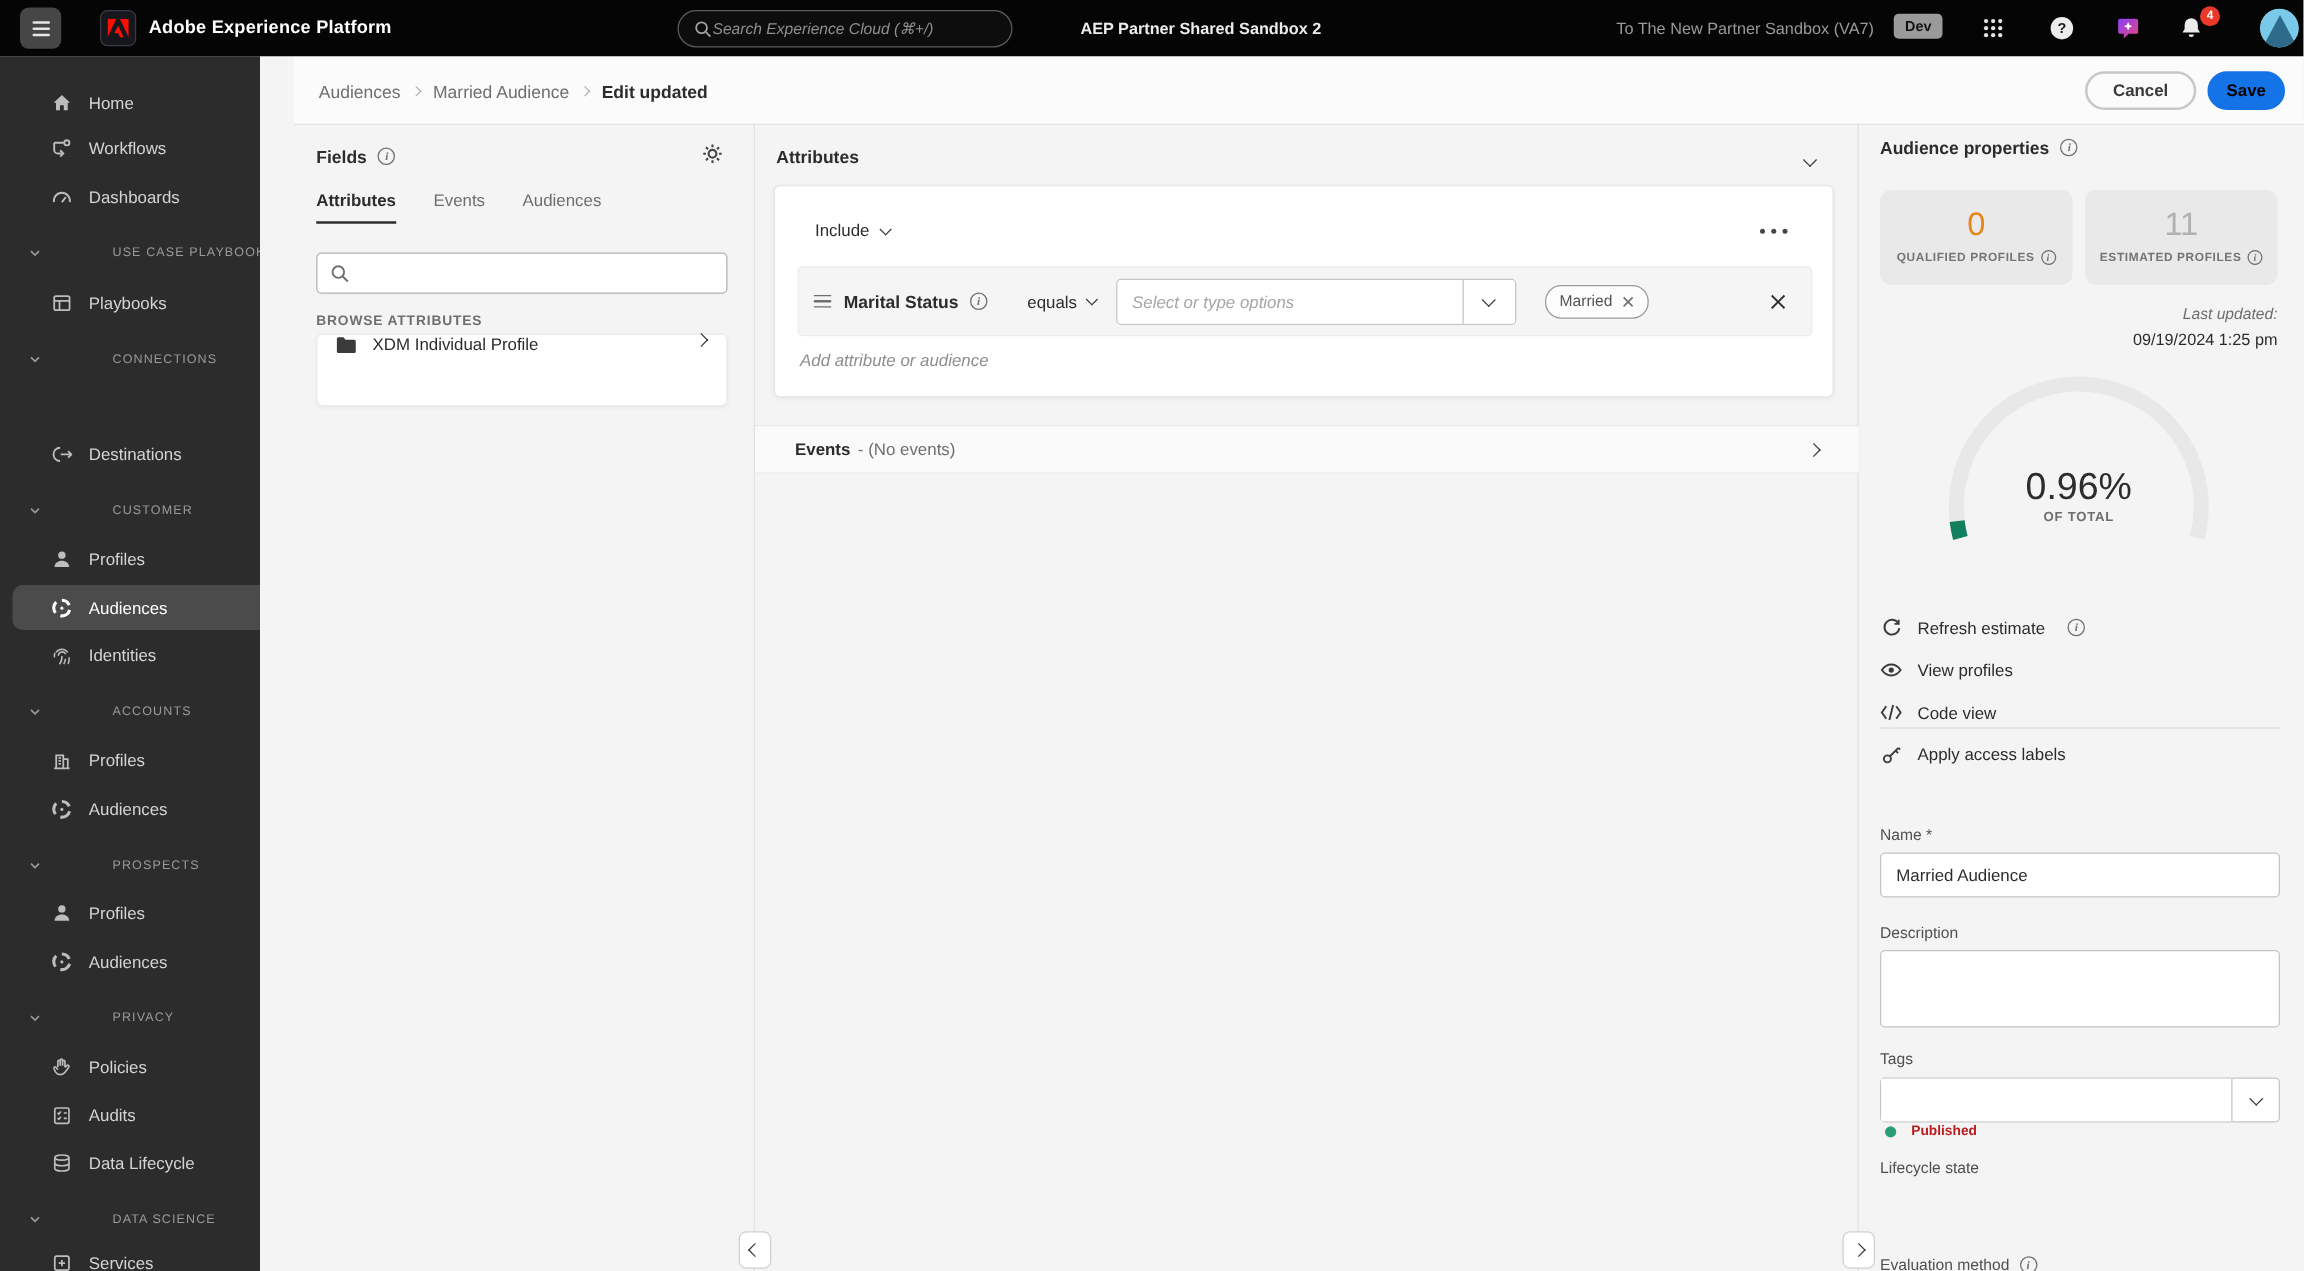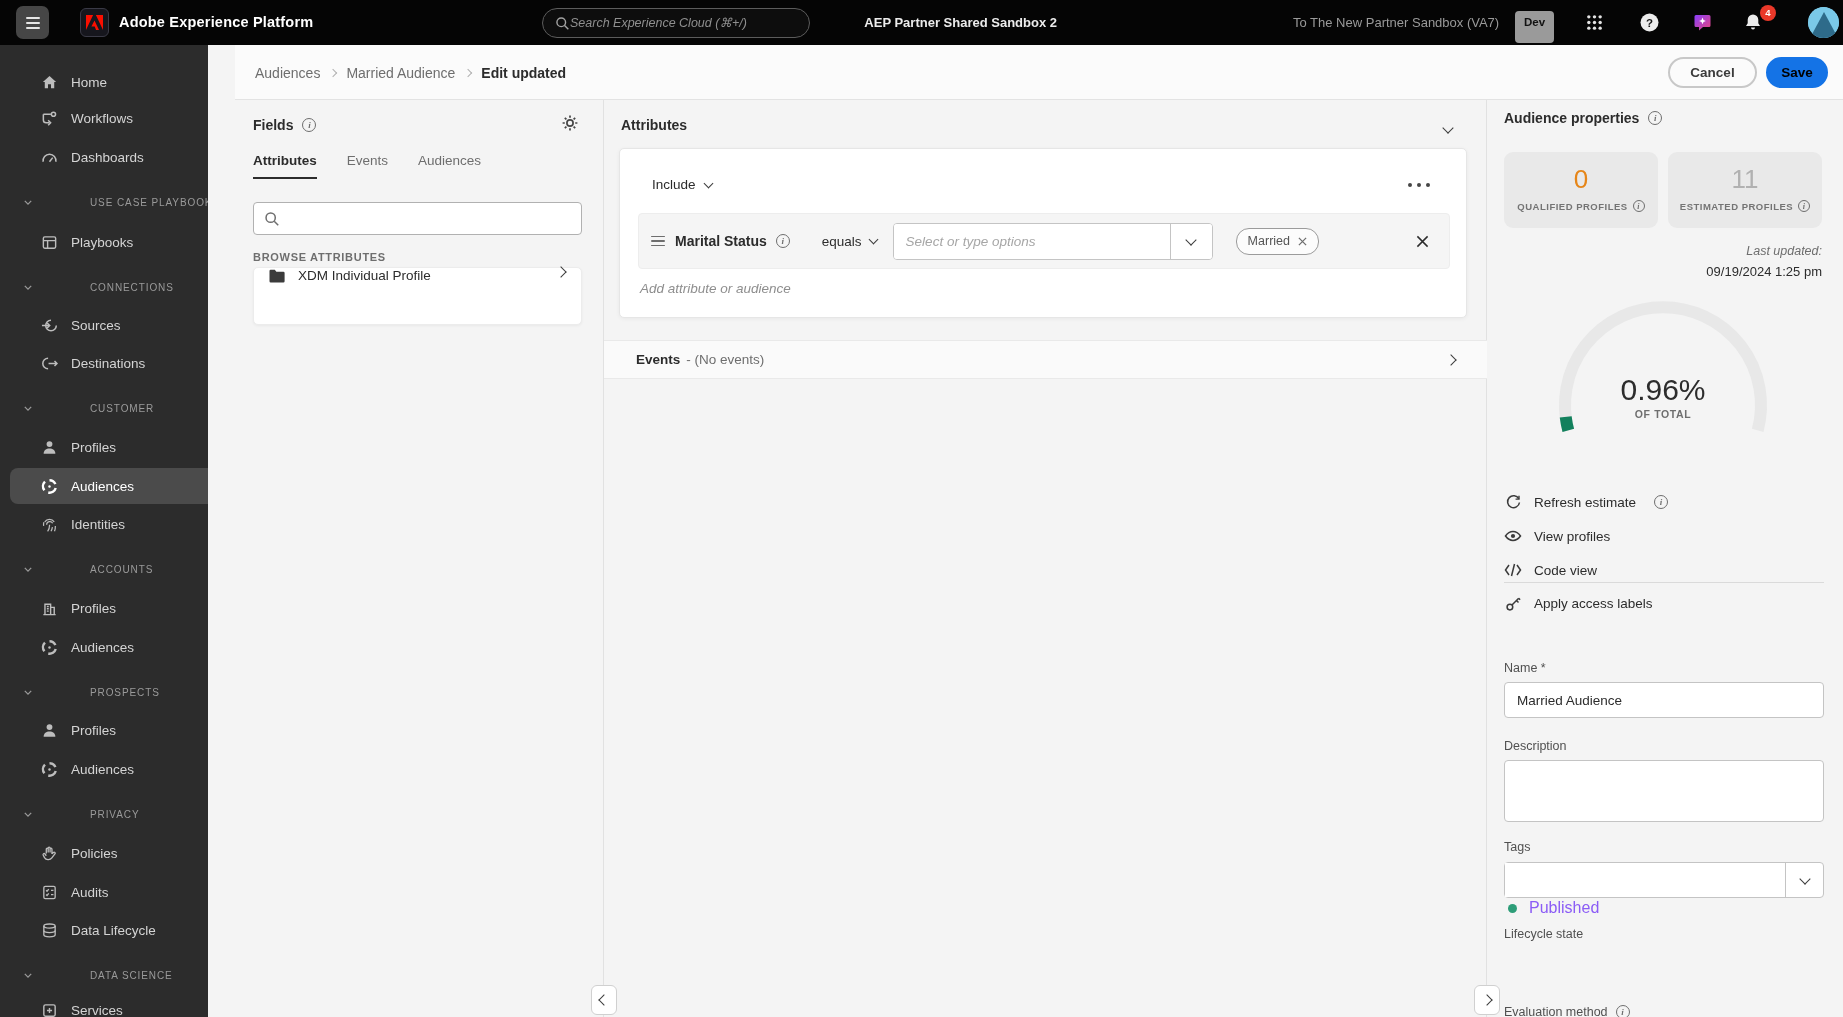--- a/index.html
+++ b/index.html
@@ -12,21 +12,21 @@
   .topbar { position:absolute; left:0; top:0; width:1843px; height:45px; background:#050505; z-index:50; }
   .hamburger { position:absolute; left:16px; top:6px; width:33px; height:33px; background:#464646; border-radius:7px; display:flex; flex-direction:column; justify-content:center; align-items:center; gap:3px; border:none; cursor:pointer; }
   .hamburger i { display:block; width:14px; height:2px; background:#e6e6e6; border-radius:1px; }
   .logo-tile { position:absolute; left:80px; top:8px; width:29px; height:29px; background:#16161d; border:1px solid #3a3a46; border-radius:6px; display:flex; align-items:center; justify-content:center; }
   .app-title { position:absolute; left:119px; top:0; height:45px; line-height:45px; color:#ffffff; font-size:14.5px; font-weight:700; letter-spacing:.2px; }
   .tb-search { position:absolute; left:542px; top:8px; width:268px; height:30px; background:#0d0d0d; border:1px solid #5c5c5c; border-radius:15px; display:flex; align-items:center; padding:0 12px; gap:0; }
   .tb-search input { flex:1; background:transparent; border:none; outline:none; color:#cfcfcf; font-size:12.5px; font-style:italic; font-family:"Liberation Sans",sans-serif; }
   .tb-search input::placeholder { color:#8f8f8f; font-style:italic; }
   .org-name { position:absolute; right:786px; top:0; height:45px; line-height:45px; color:#ececec; font-size:13px; font-weight:700; white-space:nowrap; }
   .sandbox-name { position:absolute; left:1293px; top:0; height:45px; line-height:45px; color:#9a9a9a; font-size:13px; white-space:nowrap; }
-  .env-badge { position:absolute; left:1515px; top:11px; height:32px; padding:0 9px; background:#9a9a9a; color:#121212; font-size:11.5px; font-weight:700; border-radius:4px; line-height:23px; }
+  .env-badge { position:absolute; left:1515px; top:11px; height:20px; padding:0 9px; background:#9a9a9a; color:#121212; font-size:11.5px; font-weight:700; border-radius:4px; line-height:23px; }
   .tb-round { position:absolute; top:0; height:45px; width:34px; display:flex; align-items:center; justify-content:center; background:none; border:none; cursor:pointer; }
   .badge { position:absolute; left:1760px; top:5px; min-width:16px; height:16px; background:#ea3829; border-radius:8px; color:#fff; font-size:9.5px; font-weight:700; line-height:16px; text-align:center; padding:0 3px; }
   .avatar { position:absolute; left:1808px; top:7px; width:31px; height:31px; border-radius:50%; overflow:hidden; border:none; padding:0; cursor:pointer; background:#7ac9e8; }
 
   
   .sidebar { position:absolute; left:0; top:45px; width:208px; height:972px; background:#2c2c2c; overflow:hidden; z-index:40; }
   .sbi { position:absolute; left:10px; width:216px; height:36px; display:flex; align-items:center; gap:13px; padding-left:30px; border-radius:8px; color:#d4d4d4; cursor:pointer; }
   .sbi.sel { background:#4b4b4b; color:#ffffff; }
   .sbi .sbic { width:18px; height:18px; color:#bdbdbd; flex:none; display:flex; align-items:center; justify-content:center; }
   .sbi.sel .sbic { color:#ffffff; }
@@ -97,21 +97,21 @@
   .lu-label { position:absolute; right:21px; top:144px; font-size:12.5px; font-style:italic; color:#6e6e6e; }
   .lu-value { position:absolute; right:21px; top:164px; font-size:13px; color:#2c2c2c; }
   .gauge-wrap { position:absolute; left:0; top:195px; width:356px; height:210px; }
   .gauge-pct { position:absolute; left:36px; top:273px; width:280px; text-align:center; font-size:30px; color:#2c2c2c; }
   .gauge-cap { position:absolute; left:36px; top:308px; width:280px; text-align:center; font-size:10.5px; font-weight:700; letter-spacing:.6px; color:#6e6e6e; }
   .plink { position:absolute; left:17px; height:24px; display:flex; align-items:center; gap:12px; font-size:13.5px; color:#2c2c2c; cursor:pointer; }
   .plink .pic { width:18px; height:18px; color:#3b3b3b; display:flex; align-items:center; justify-content:center; flex:none; }
   .props-divider { position:absolute; left:17px; top:482px; width:320px; height:1px; background:#dadada; }
   .f-label { position:absolute; left:17px; font-size:12.5px; color:#505050; }
   .t-input { position:absolute; left:17px; width:320px; background:#fff; border:1px solid #c4c4c4; border-radius:4px; font-size:13.5px; color:#2c2c2c; padding:0 12px; font-family:"Liberation Sans",sans-serif; outline:none; }
-  .lifecycle-row { position:absolute; left:21px; top:799px; display:flex; align-items:center; gap:12px; font-size:16px; color:#8b5cf6; }
+  .lifecycle-row { position:absolute; left:21px; top:799px; display:flex; align-items:center; gap:12px; font-size:11px; color:#b91c1c;font-weight:bold; }
   .dot { width:9px; height:9px; border-radius:50%; background:#2d9d78; }
 
   svg { display:block; }
 </style>
 </head>
 <body>
 
 <div class="root">
 
   <header class="topbar">
@@ -233,29 +233,20 @@
     </div>
 
     <div class="sbh" style="top:234px">
       <span class="sbchev">
           <svg width="9" height="9" viewBox="0 0 10 8" fill="none" stroke="currentColor" stroke-width="1.6">
             <path d="M1 2l4 4 4-4"></path>
           </svg>
         </span>
       <span class="sbhl">CONNECTIONS</span>
     </div>
-    <div class="sbi" style="top:262px">
-      <span class="sbic">
-          <svg width="17" height="17" viewBox="0 0 18 18" fill="none" stroke="currentColor" stroke-width="1.6">
-            <path d="M16.2 9a5.6 5.6 0 1 1-5.6-5.6"></path>
-            <path d="M1 9h8M6.5 6.3L9.2 9l-2.7 2.7"></path>
-          </svg>
-        </span>
-      <span class="sbl">Sources</span>
-    </div>
     <div class="sbi" style="top:300px">
       <span class="sbic">
           <svg width="17" height="17" viewBox="0 0 18 18" fill="none" stroke="currentColor" stroke-width="1.6">
             <path d="M7.5 3.4A5.6 5.6 0 1 0 7.5 14.6"></path>
             <path d="M8 9h9M14.3 6.3L17 9l-2.7 2.7"></path>
           </svg>
         </span>
       <span class="sbl">Destinations</span>
     </div>
 

